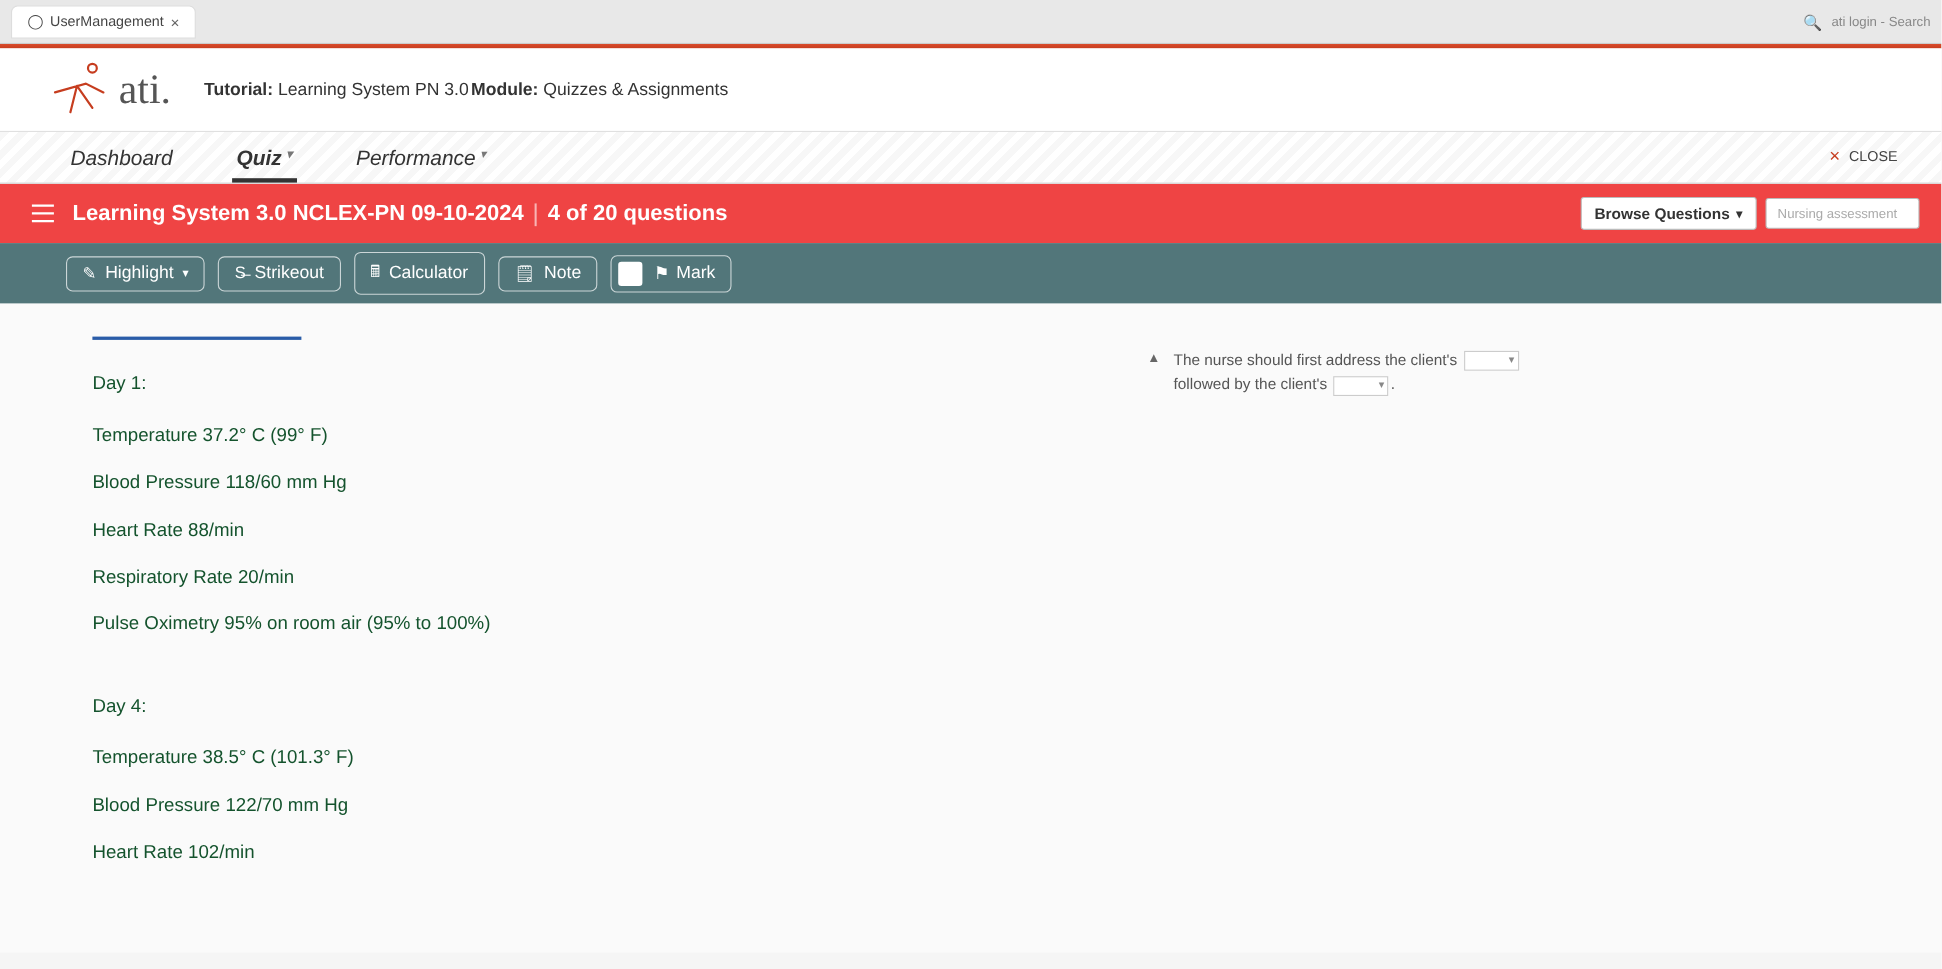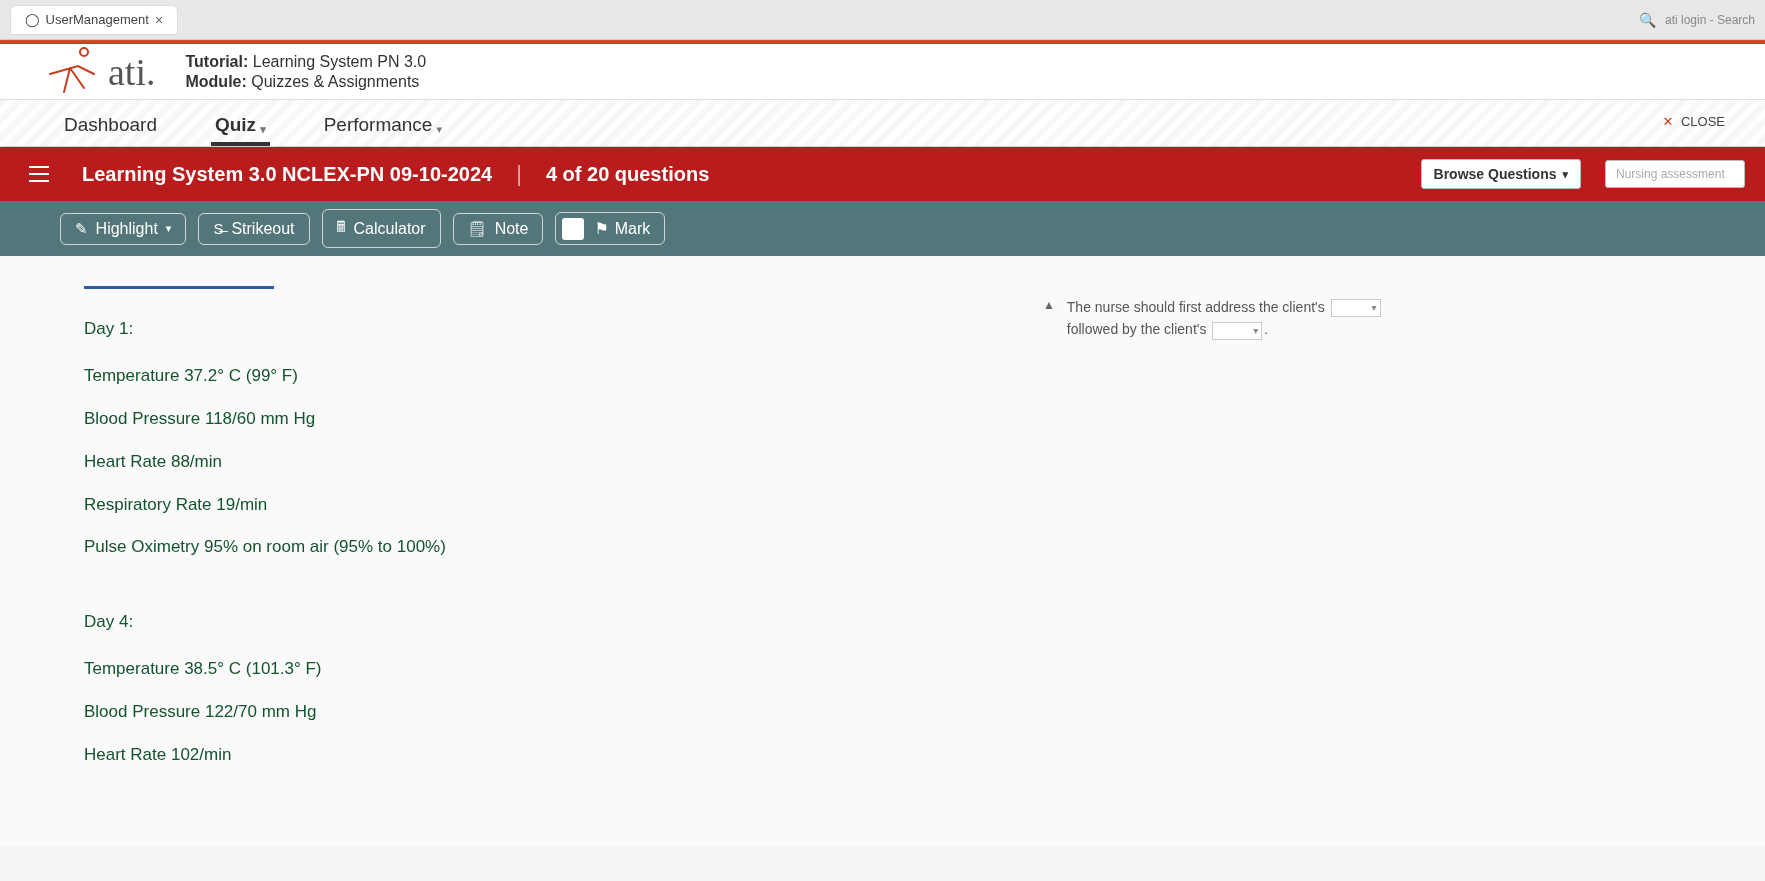--- a/index.html
+++ b/index.html
@@ -50,21 +50,21 @@
       font-size: 14px;
     }
     .orange-bar {
       height: 4px;
       background: linear-gradient(#d94b2b, #c63d1f);
     }
     .ati-header {
       background: #fff;
       display: flex;
       align-items: center;
-      padding: 0 40px;
+      padding: 10px 40px;
       gap: 30px;
       border-bottom: 1px solid #e0e0e0;
     }
     .ati-logo {
       display: flex;
       align-items: center;
       gap: 6px;
     }
     .ati-logo svg {
       width: 70px;
@@ -72,21 +72,21 @@
     }
     .ati-logo-text {
       font-size: 38px;
       color: #555;
       font-weight: 400;
       font-family: Georgia, serif;
       margin-left: -8px;
     }
     .header-meta {
       display: flex;
-      flex-direction: column;
+      flex-direction: row;
       gap: 2px;
       font-size: 16px;
       color: #333;
     }
     .header-meta .lbl {
       font-weight: 700;
     }
     .topnav {
       background: #fff;
       background-image: repeating-linear-gradient(
@@ -102,22 +102,23 @@
       gap: 50px;
       border-bottom: 1px solid #d0d0d0;
       position: relative;
     }
     .topnav .nav-item {
       font-size: 19px;
       color: #333;
       padding: 8px 4px 10px 4px;
       cursor: pointer;
       display: flex;
-      align-items: flex-end;
+      align-items: flex-start;
       gap: 4px;
+      font-style: italic;
     }
     .topnav .nav-item.active {
       font-weight: 700;
       border-bottom: 4px solid #333;
       padding-bottom: 6px;
     }
     .chev {
       font-size: 11px;
       color: #777;
     }
@@ -128,26 +129,26 @@
       font-size: 13px;
       font-weight: 400;
       color: #444;
       cursor: pointer;
     }
     .close-link .x {
       color: #c63d1f;
       margin-right: 4px;
     }
     .teal-bar {
-      background: #b91c1c;
+      background: #ef4444;
       color: #fff;
       display: flex;
       align-items: center;
       padding: 8px 20px;
-      gap: 24px;
+      gap: 8px;
       font-size: 20px;
     }
     .menu-toggle {
       width: 38px;
       height: 38px;
       display: flex;
       align-items: center;
       justify-content: center;
       border: 1px solid rgba(255,255,255,0.0);
       border-radius: 4px;
@@ -406,21 +407,21 @@
 
 <div class="content">
   <div class="left-col">
     <div class="active-tab-underline"></div>
 
     <div class="day-block">
       <div class="day-label">Day 1:</div>
       <div class="vital">Temperature 37.2° C (99° F)</div>
       <div class="vital">Blood Pressure 118/60 mm Hg</div>
       <div class="vital">Heart Rate 88/min</div>
-      <div class="vital">Respiratory Rate 19/min</div>
+      <div class="vital">Respiratory Rate 20/min</div>
       <div class="vital">Pulse Oximetry 95% on room air (95% to 100%)</div>
     </div>
 
     <div class="day-block">
       <div class="day-label">Day 4:</div>
       <div class="vital">Temperature 38.5° C (101.3° F)</div>
       <div class="vital">Blood Pressure 122/70 mm Hg</div>
       <div class="vital">Heart Rate 102/min</div>
     </div>
   </div>

